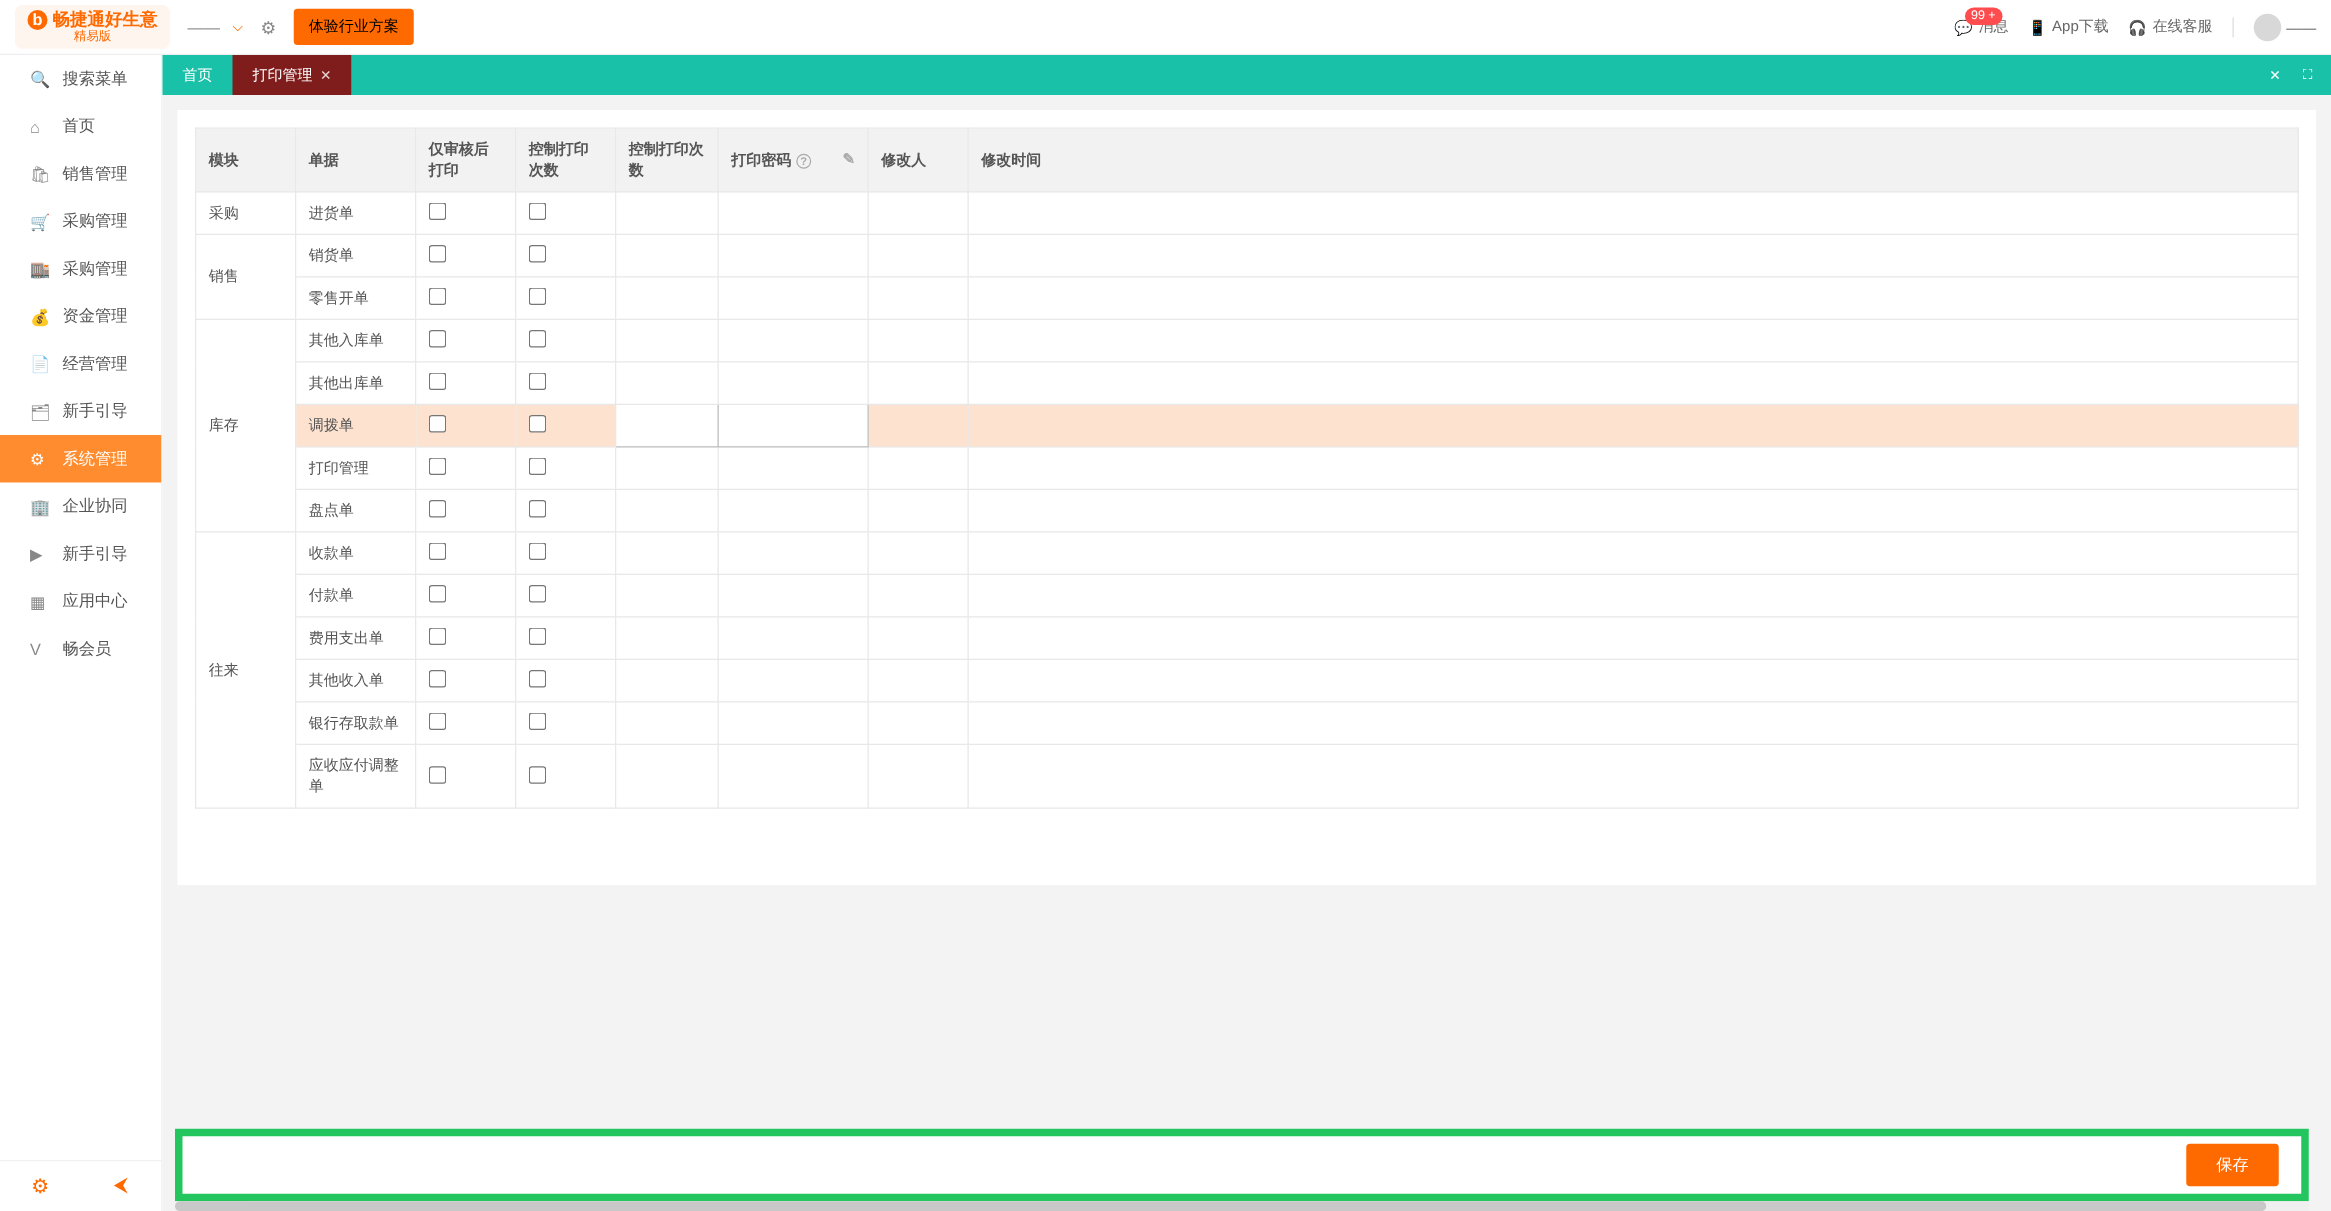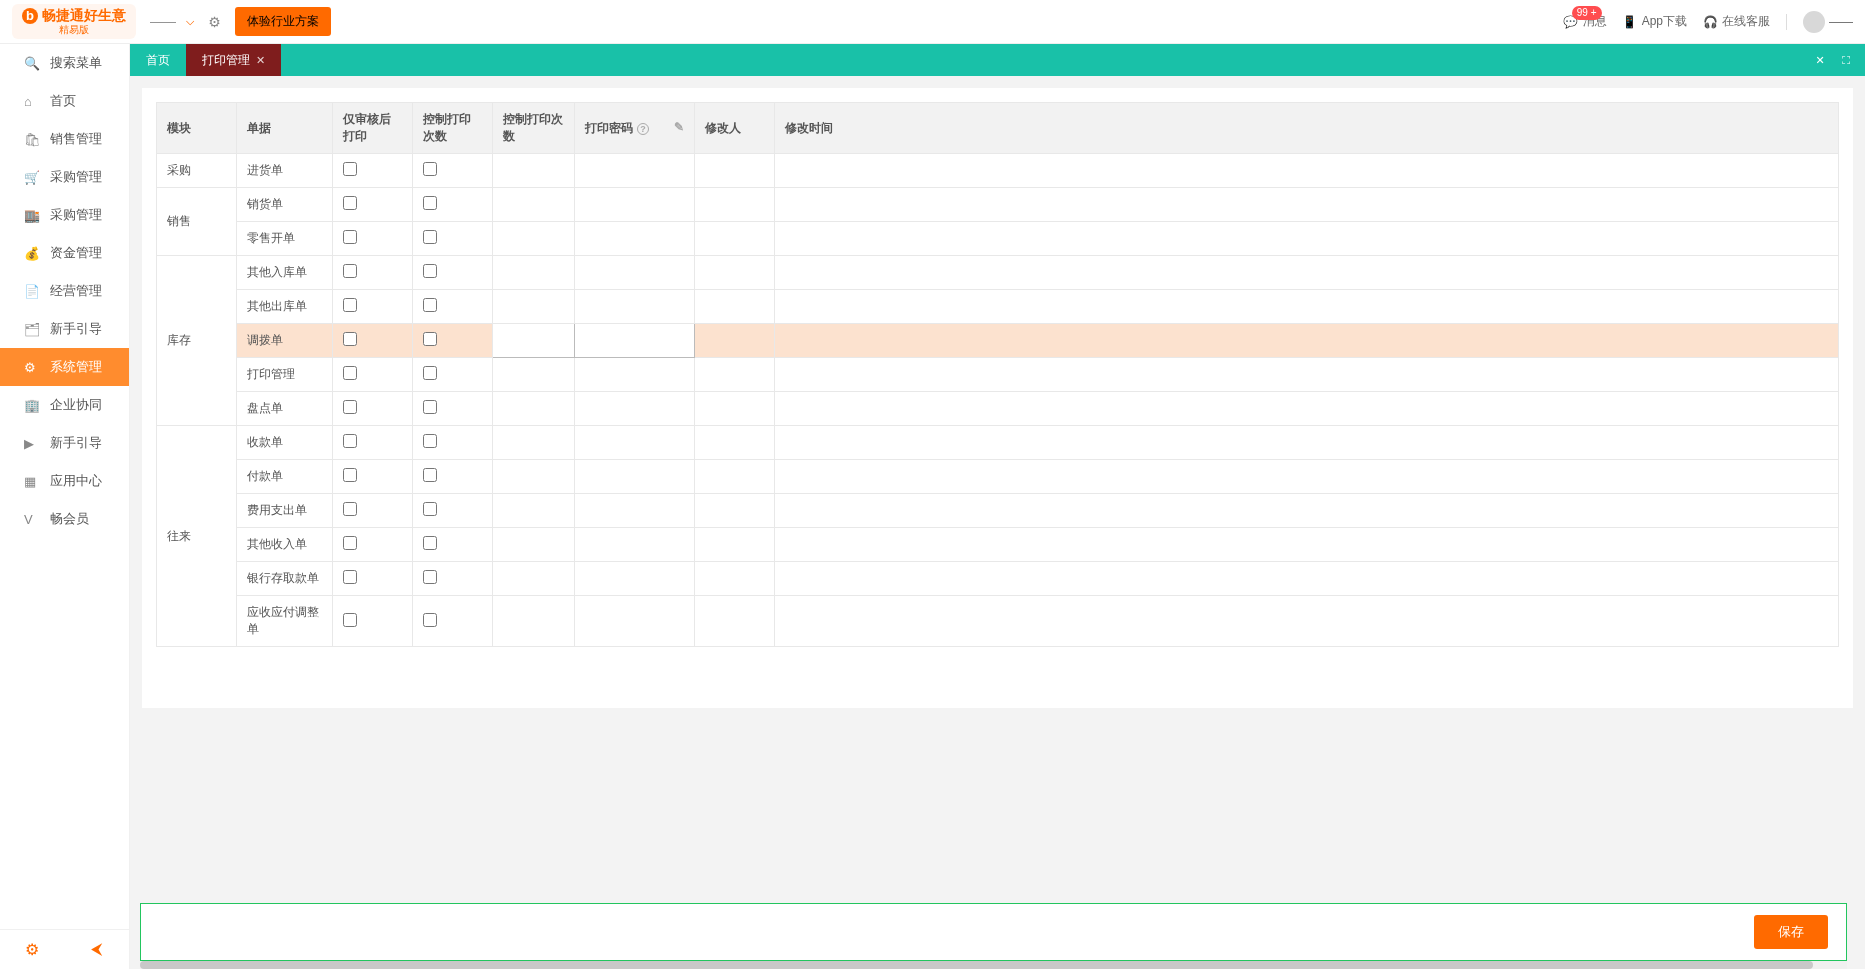--- a/index.html
+++ b/index.html
@@ -40,21 +40,21 @@
 .content { flex:1; background:#f3f3f3; padding:12px 12px 70px 12px; overflow:auto; }
 .panel { background:#fff; padding:14px; min-height:620px; }
 table.grid { width:100%; border-collapse:collapse; table-layout:fixed; }
 table.grid th, table.grid td { border:1px solid #e8e8e8; padding:8px 10px; text-align:left; font-size:12px; color:#555; background:#fff; vertical-align:middle; height:32px; }
 table.grid th { background:#f2f2f2; font-weight:700; color:#555; }
 table.grid tr.hl td { background:#fce2cf; }
 table.grid tr.hl td.editable { background:#fff; border:1px solid #bbb; }
 .help { color:#aaa; border:1px solid #aaa; border-radius:50%; width:12px; height:12px; display:inline-flex; align-items:center; justify-content:center; font-size:9px; margin-left:4px; }
 .edit-col { float:right; color:#aaa; }
 input[type=checkbox]{ width:14px; height:14px; }
-.save-bar { position:absolute; left:140px; right:18px; bottom:8px; height:58px; background:#fff; border:1px solid #22c55e; display:flex; align-items:center; justify-content:flex-end; padding:0 18px; }
+.save-bar { position:absolute; left:140px; right:18px; bottom:8px; height:58px; background:#fff; border:6px solid #22c55e; display:flex; align-items:center; justify-content:flex-end; padding:0 18px; }
 .save-btn { background:#ff6a00; color:#fff; border:none; border-radius:3px; padding:8px 24px; font-size:13px; cursor:pointer; }
 .h-scroll { position:absolute; left:140px; right:18px; bottom:0; height:8px; background:#f0f0f0; }
 .h-thumb { height:100%; width:98%; background:#c8c8c8; border-radius:4px; }
 </style>
 </head>
 <body>
 
 <div class="app">
   <div class="top-header">
     <div class="top-left">

